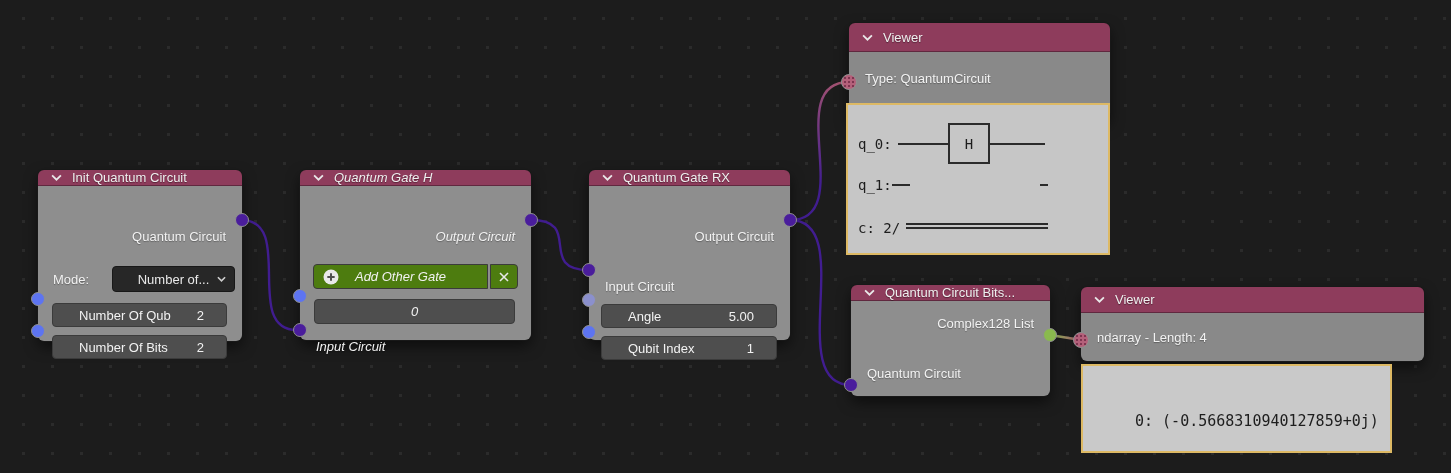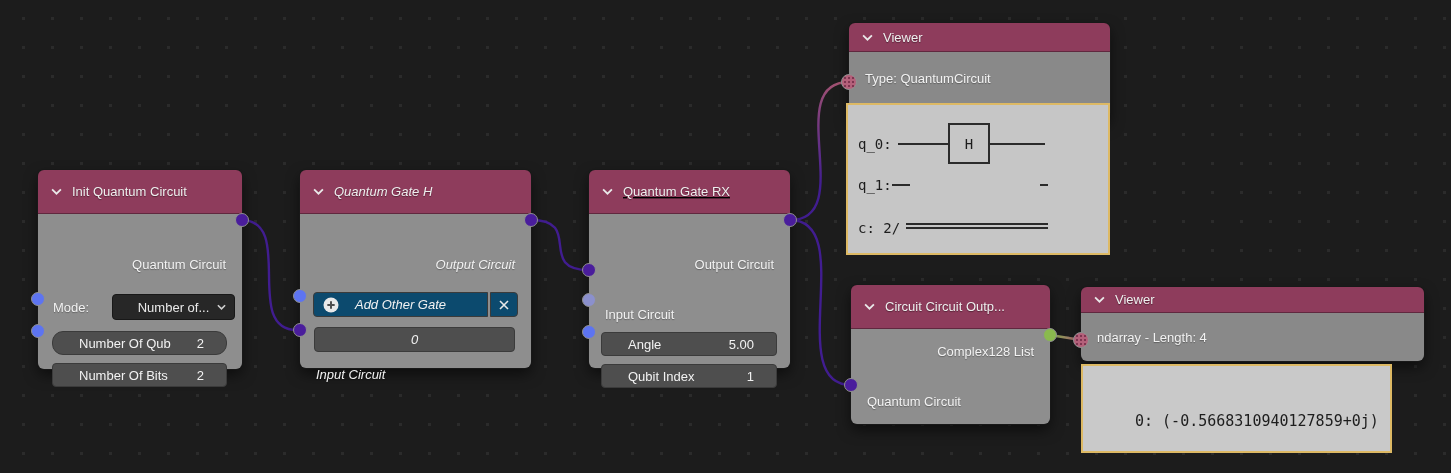--- a/index.html
+++ b/index.html
@@ -6,21 +6,21 @@
   .canvas{
     position:relative;width:1451px;height:473px;overflow:hidden;
     background-color:#1c1c1c;
     background-image:radial-gradient(circle,#2b2b2b 1.6px,transparent 1.8px);
     background-size:29px 29px;background-position:9px 4px;
     font-family:"Liberation Sans",sans-serif;
   }
   .wires{position:absolute;left:0;top:0;pointer-events:none;}
   .node{position:absolute;border-radius:7px;
     box-shadow:0 0 0 1px #181818,0 6px 14px rgba(0,0,0,.55);}
-  .nhead{height:44px;background:#8e3c5c;border-radius:6px 6px 0 0;
+  .nhead{height:16px;background:#8e3c5c;border-radius:6px 6px 0 0;
     display:flex;align-items:center;gap:10px;padding:0 13px;
     border-bottom:1px solid #60283f;box-sizing:border-box;}
   .ntitle{color:#efefef;font-size:13px;text-shadow:0 1px 1px rgba(0,0,0,.4);white-space:nowrap;}
   .nbody{position:relative;background:#8e8e8e;border-radius:0 0 6px 6px;}
   .lbl{position:absolute;color:#f2f2f2;font-size:13px;
     text-shadow:0 1px 1px rgba(0,0,0,.3);display:flex;align-items:center;height:28px;white-space:nowrap;}
   .lbl.r{justify-content:flex-end;}
   .fld{position:absolute;background:#4e4e4e;border:1px solid #3b3b3b;border-radius:4px;
     color:#f2f2f2;font-size:13px;display:flex;align-items:center;
     justify-content:space-between;box-sizing:border-box;padding:0 22px 0 26px;}
@@ -31,21 +31,21 @@
   .sock.int{background:#5d74f1;}
   .sock.float{background:#8b90cd;}
   .sock.list{background:#8aba4e;}
   .sock.viewer{width:16px;height:16px;background:#b4607a;
     background-image:radial-gradient(#7e3550 1px,transparent 1.4px);
     background-size:4px 4px;background-position:1px 1px;}
   .ddbtn{position:absolute;background:#272727;border:1px solid #181818;border-radius:4px;
     color:#e9e9e9;font-size:13px;display:flex;align-items:center;justify-content:center;
     box-sizing:border-box;}
   .addrow{position:absolute;display:flex;gap:2px;}
-  .abtn{background:#0c4a6e;border:1px solid #3b3b3b;color:#f2f2f2;font-size:13px;
+  .abtn{background:#4d7c0f;border:1px solid #3b3b3b;color:#f2f2f2;font-size:13px;
     display:flex;align-items:center;justify-content:center;box-sizing:border-box;position:relative;}
   .abtn.main{flex:1;border-radius:4px 0 0 4px;}
   .abtn.xb{width:28px;border-radius:0 4px 4px 0;}
   .plus-ic{position:absolute;left:9px;top:50%;transform:translateY(-50%);display:flex;}
   .qpanel{position:absolute;background:#c6c6c6;border:2px solid #ddb964;box-sizing:border-box;
     font-family:"DejaVu Sans Mono",monospace;color:#1d1d1d;z-index:2;padding-left:43px;}
   .cq-lbl{position:absolute;font-size:14px;white-space:nowrap;}
   .cline{position:absolute;height:2px;background:#2b2b2b;}
   .gatebox{position:absolute;border:2px solid #2b2b2b;background:#c6c6c6;box-sizing:border-box;
     display:flex;align-items:center;justify-content:center;font-size:14px;z-index:3;}
@@ -83,21 +83,21 @@
     </div>
     <div class="nbody" style="height:155px;">
       <span class="lbl r" style="top:36px;right:16px;">Quantum Circuit</span>
       <span class="lbl" style="top:79px;left:15px;">Mode:</span>
       <div class="ddbtn" style="left:74px;top:80px;width:123px;height:26px;">
         <span>Number of...</span>
         <svg viewBox="0 0 10 6" width="9" height="6" style="position:absolute;right:8px;">
             <path d="M1 1 L5 5 L9 1" fill="none" stroke="#cfcfcf" stroke-width="1.8"></path>
           </svg>
       </div>
-      <div class="fld" style="left:14px;top:117px;width:175px;height:24px;border-radius:11px;">
+      <div class="fld" style="left:14px;top:117px;width:175px;height:24px;">
         <span>Number Of Qub</span>
         <span>2</span>
       </div>
       <div class="fld" style="left:14px;top:149px;width:175px;height:24px;">
         <span>Number Of Bits</span>
         <span>2</span>
       </div>
     </div>
     <div class="sock circuit" style="right:-7px;top:43px;"></div>
     <div class="sock int" style="left:-7px;top:122px;"></div>
@@ -132,21 +132,21 @@
       <div class="fld center" style="left:14px;top:113px;width:201px;height:25px;">
         <span>0</span>
       </div>
       <span class="lbl" style="top:146px;left:16px;">Input Circuit</span>
     </div>
     <div class="sock circuit" style="right:-7px;top:43px;"></div>
     <div class="sock int" style="left:-7px;top:119px;"></div>
     <div class="sock circuit" style="left:-7px;top:153px;"></div>
   </div>
 
-  <div class="node" style="left:589px;top:170px;width:201px;text-decoration:underline;">
+  <div class="node" style="left:589px;top:170px;width:201px;">
     <div class="nhead">
       <svg viewBox="0 0 10 6" width="11" height="7">
           <path d="M1 1 L5 5 L9 1" fill="none" stroke="#e9e9e9" stroke-width="1.6"></path>
         </svg>
       <span class="ntitle">Quantum Gate RX</span>
     </div>
     <div class="nbody" style="height:154px;">
       <span class="lbl r" style="top:36px;right:16px;">Output Circuit</span>
       <span class="lbl" style="top:86px;left:16px;">Input Circuit</span>
       <div class="fld" style="left:12px;top:118px;width:176px;height:24px;">
@@ -190,21 +190,21 @@
     <span class="cq-lbl" style="left:10px;top:115px;">c: 2/</span>
     <div class="cline" style="left:58px;top:118px;width:142px;"></div>
     <div class="cline" style="left:58px;top:122px;width:142px;"></div>
   </div>
 
   <div class="node" style="left:851px;top:285px;width:199px;">
     <div class="nhead">
       <svg viewBox="0 0 10 6" width="11" height="7">
           <path d="M1 1 L5 5 L9 1" fill="none" stroke="#e9e9e9" stroke-width="1.6"></path>
         </svg>
-      <span class="ntitle">Circuit Circuit Outp...</span>
+      <span class="ntitle">Quantum Circuit Bits...</span>
     </div>
     <div class="nbody" style="height:95px;">
       <span class="lbl r" style="top:8px;right:16px;">Complex128 List</span>
       <span class="lbl" style="bottom:9px;left:16px;">Quantum Circuit</span>
     </div>
     <div class="sock list" style="right:-7px;top:43px;"></div>
     <div class="sock circuit" style="left:-7px;top:93px;"></div>
   </div>
 
   <div class="node" style="left:1081px;top:287px;width:343px;">

